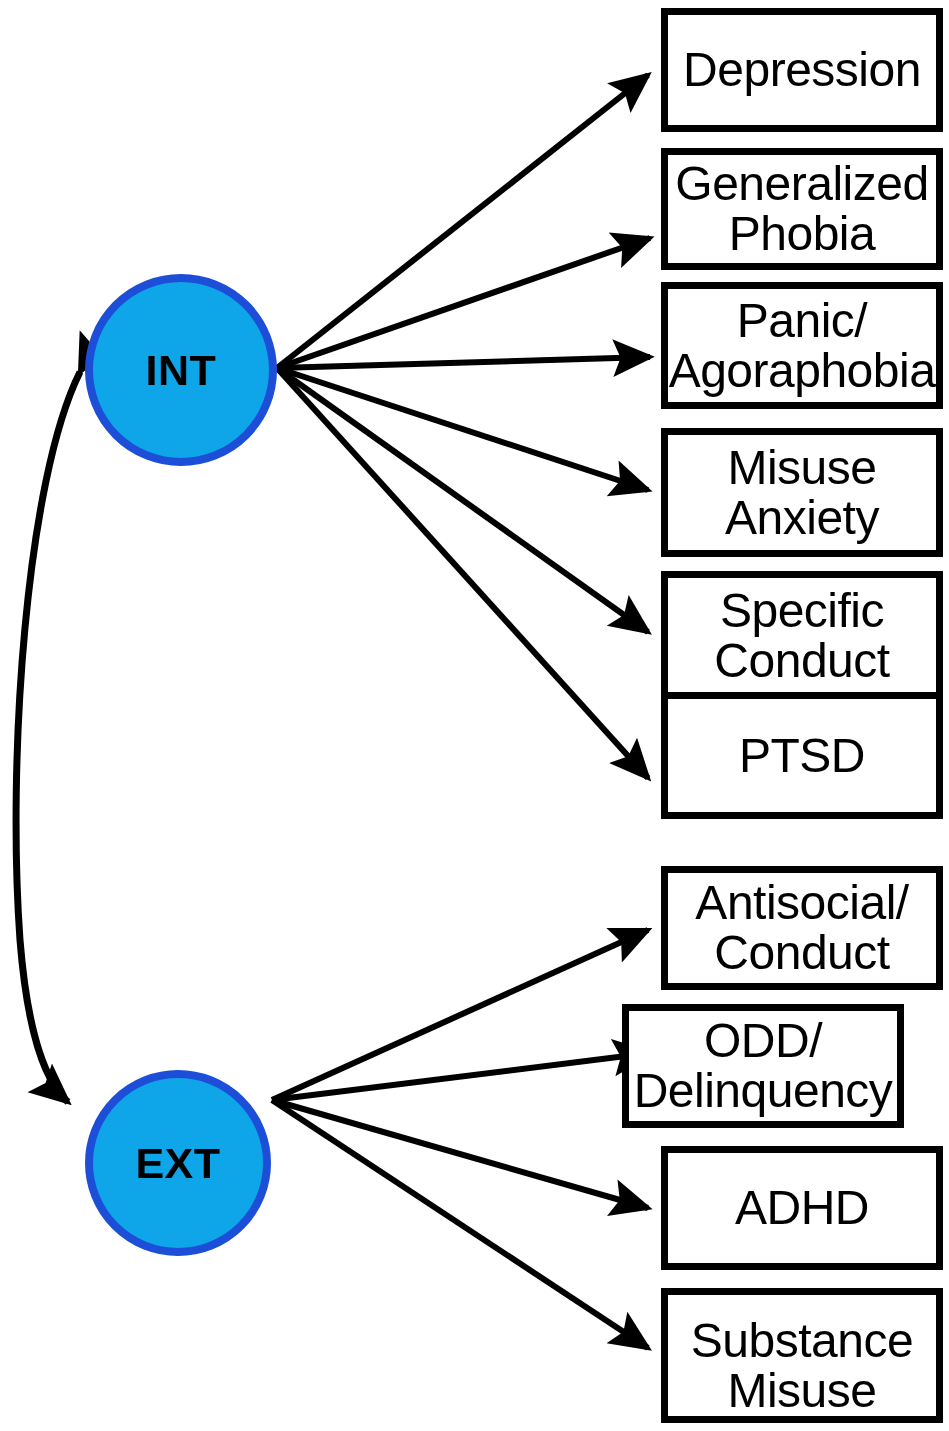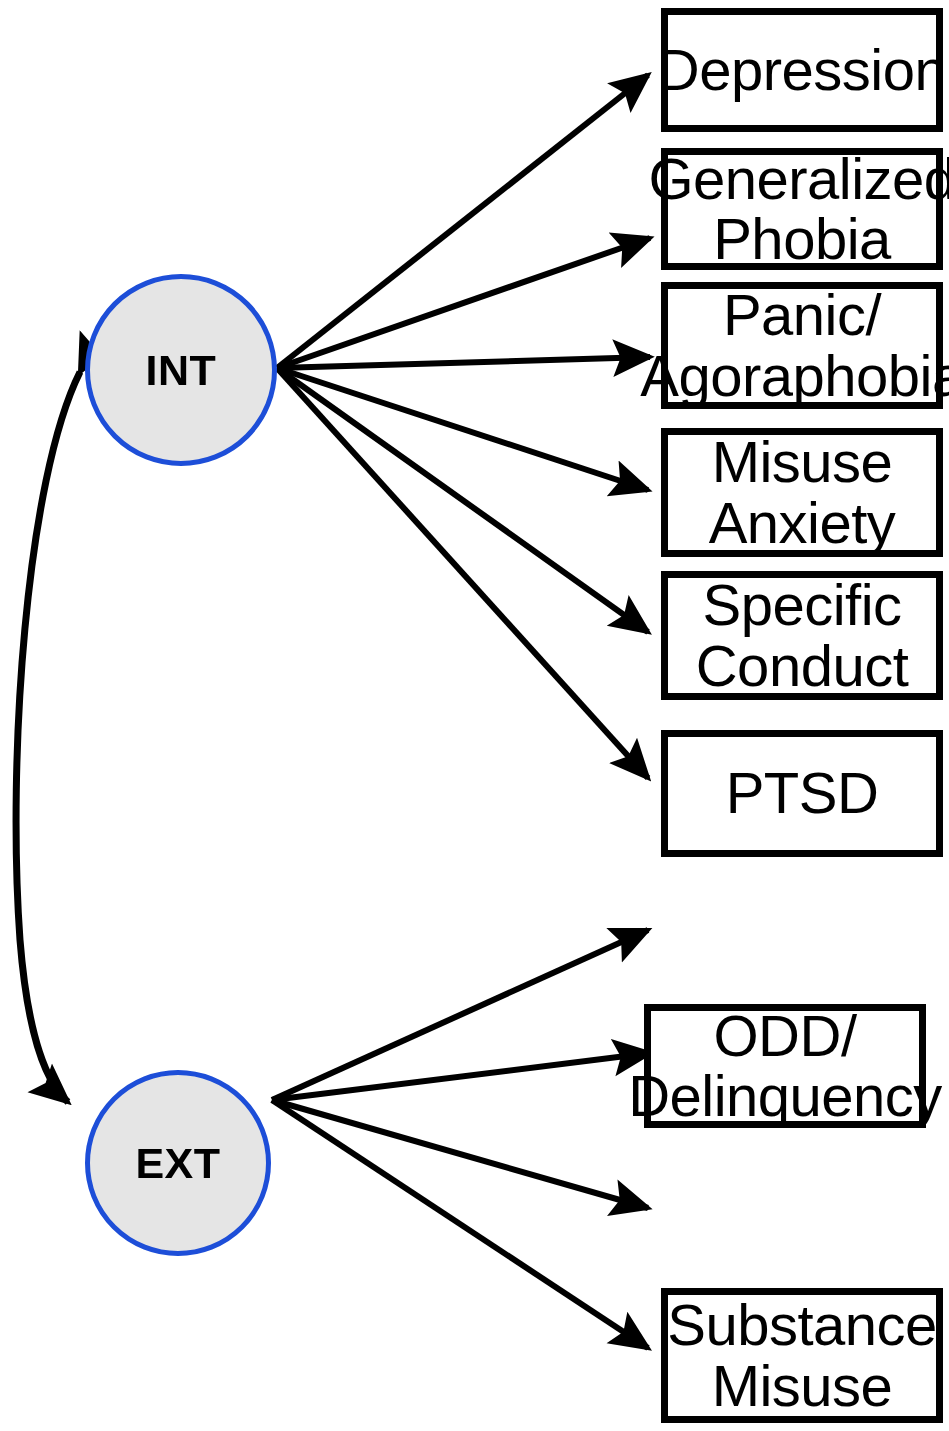--- a/index.html
+++ b/index.html
@@ -27,33 +27,33 @@
     box-sizing: border-box;
     background: #ffffff;
     border: 7px solid #000000;
     display: flex;
     align-items: center;
     justify-content: center;
     text-align: center;
   }
   .indicator-label {
     font-family: "Liberation Sans", sans-serif;
-    font-size: 58px;
+    font-size: 48px;
     line-height: 1.04;
     color: #000000;
     letter-spacing: -0.5px;
     padding: 0 4px;
     white-space: pre-line;
   }
   .factor-circle {
     position: absolute;
     box-sizing: border-box;
-    border: 5px solid #1d4ed8;
+    border: 8px solid #1d4ed8;
     border-radius: 50%;
-    background: #e5e5e5;
+    background: #0ea5e9;
     display: flex;
     align-items: center;
     justify-content: center;
   }
   .factor-label {
     font-family: "Liberation Sans", sans-serif;
     font-weight: bold;
     font-size: 43px;
     color: #000000;
     letter-spacing: 0.5px;
@@ -118,29 +118,36 @@
   <div class="indicator-box" style="left:661px; top:428px; width:282px; height:129px;">
     <span class="indicator-label">Misuse
 Anxiety</span>
   </div>
 
   <div class="indicator-box" style="left:661px; top:571px; width:282px; height:129px;">
     <span class="indicator-label">Specific
 Conduct</span>
   </div>
 
-  <div class="indicator-box" style="left:661px; top:730px; width:282px; height:127px;">
+  <div class="indicator-box" style="left:661px; top:692px; width:282px; height:127px;">
     <span class="indicator-label">PTSD</span>
   </div>
 
+  <div class="indicator-box" style="left:661px; top:866px; width:282px; height:124px;">
+    <span class="indicator-label">Antisocial/
+Conduct</span>
+  </div>
 
-  <div class="indicator-box" style="left:644px; top:1004px; width:282px; height:124px;">
+  <div class="indicator-box" style="left:622px; top:1004px; width:282px; height:124px;">
     <span class="indicator-label">ODD/
 Delinquency</span>
   </div>
 
+  <div class="indicator-box" style="left:661px; top:1146px; width:282px; height:124px;">
+    <span class="indicator-label">ADHD</span>
+  </div>
 
   <div class="indicator-box" style="left:661px; top:1288px; width:282px; height:135px;align-items:flex-end;">
     <span class="indicator-label">Substance
 Misuse</span>
   </div>
 
 </div>
 
 </body></html>

